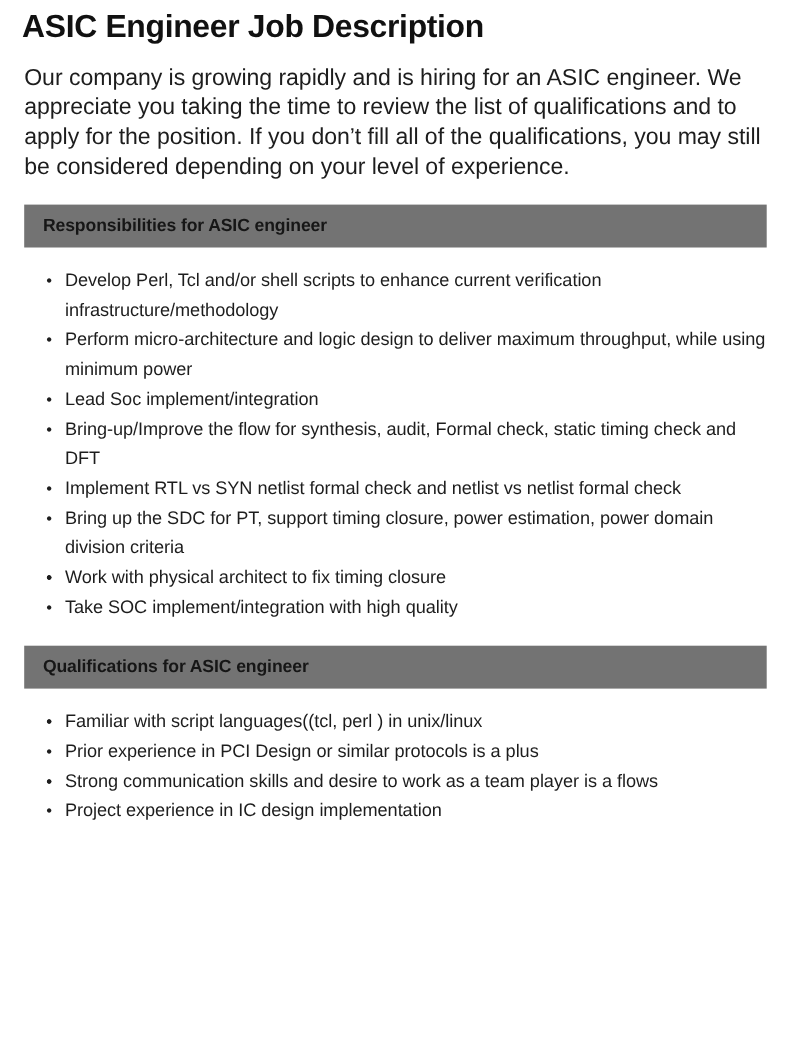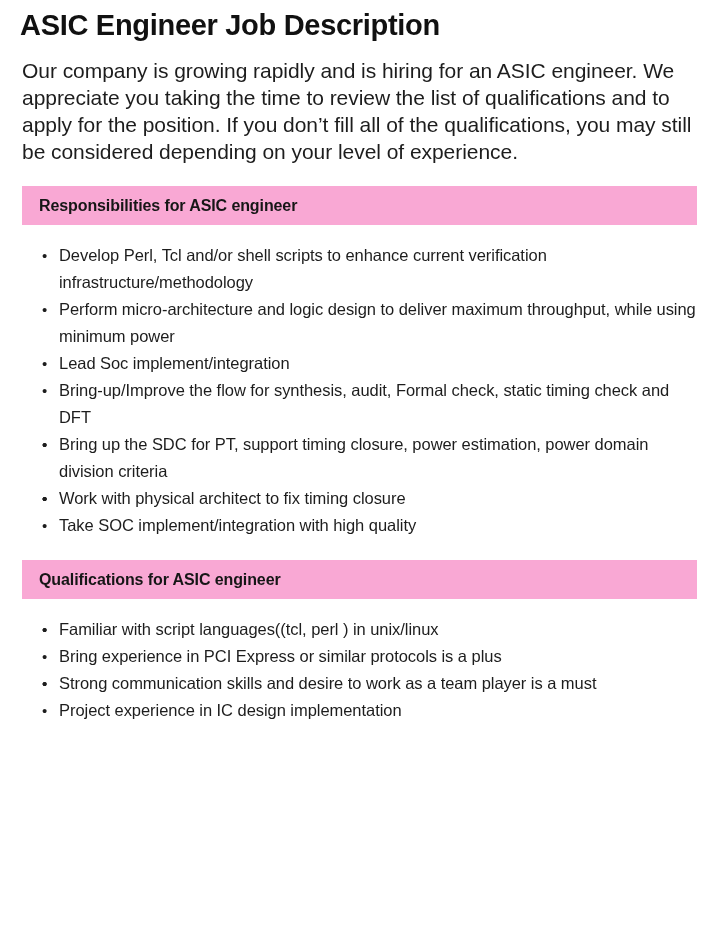--- a/index.html
+++ b/index.html
@@ -34,21 +34,21 @@
   .intro {
     margin: 0;
     padding: 12px 24px 0 22px;
     font-size: 21px;
     line-height: 27px;
     color: #1d1d1d;
     letter-spacing: -0.05px;
   }
   .section-band {
     margin: 21px 23px 0 22px;
-    background: #f9a8d4;
+    background: #737373;
     height: 39px;
     display: flex;
     align-items: center;
     box-sizing: border-box;
     padding-left: 17px;
   }
   .section-band-title {
     font-size: 16px;
     font-weight: bold;
     color: #161616;
@@ -94,34 +94,34 @@
 
   <div class="section-band">
     <span class="section-band-title">Responsibilities for ASIC engineer</span>
   </div>
 
   <ul class="bullets first">
       <li><span class="bullet-dot">•</span><span>Develop Perl, Tcl and/or shell scripts to enhance current verification infrastructure/methodology</span></li>
       <li><span class="bullet-dot">•</span><span>Perform micro-architecture and logic design to deliver maximum throughput, while using minimum power</span></li>
       <li><span class="bullet-dot">•</span><span>Lead Soc implement/integration</span></li>
       <li><span class="bullet-dot">•</span><span>Bring-up/Improve the flow for synthesis, audit, Formal check, static timing check and DFT</span></li>
-      <li><span class="bullet-dot">•</span></li>
+      <li><span class="bullet-dot">•</span><span>Implement RTL vs SYN netlist formal check and netlist vs netlist formal check</span></li>
       <li><span class="bullet-dot">•</span><span>Bring up the SDC for PT, support timing closure, power estimation, power domain division criteria</span></li>
       <li><span class="bullet-dot">•</span></li>
       <li><span class="bullet-dot">•</span></li>
       <li><span class="bullet-dot">•</span><span>Work with physical architect to fix timing closure</span></li>
       <li><span class="bullet-dot">•</span><span>Take SOC implement/integration with high quality</span></li>
     </ul>
 
   <div class="section-band">
     <span class="section-band-title">Qualifications for ASIC engineer</span>
   </div>
 
   <ul class="bullets second">
       <li><span class="bullet-dot">•</span></li>
       <li><span class="bullet-dot">•</span><span>Familiar with script languages((tcl, perl ) in unix/linux</span></li>
-      <li><span class="bullet-dot">•</span><span>Bring experience in PCI Express or similar protocols is a plus</span></li>
+      <li><span class="bullet-dot">•</span><span>Prior experience in PCI Design or similar protocols is a plus</span></li>
       <li><span class="bullet-dot">•</span></li>
-      <li><span class="bullet-dot">•</span><span>Strong communication skills and desire to work as a team player is a must</span></li>
+      <li><span class="bullet-dot">•</span><span>Strong communication skills and desire to work as a team player is a flows</span></li>
       <li><span class="bullet-dot">•</span><span>Project experience in IC design implementation</span></li>
     </ul>
 
 </div>
 
 </body></html>

